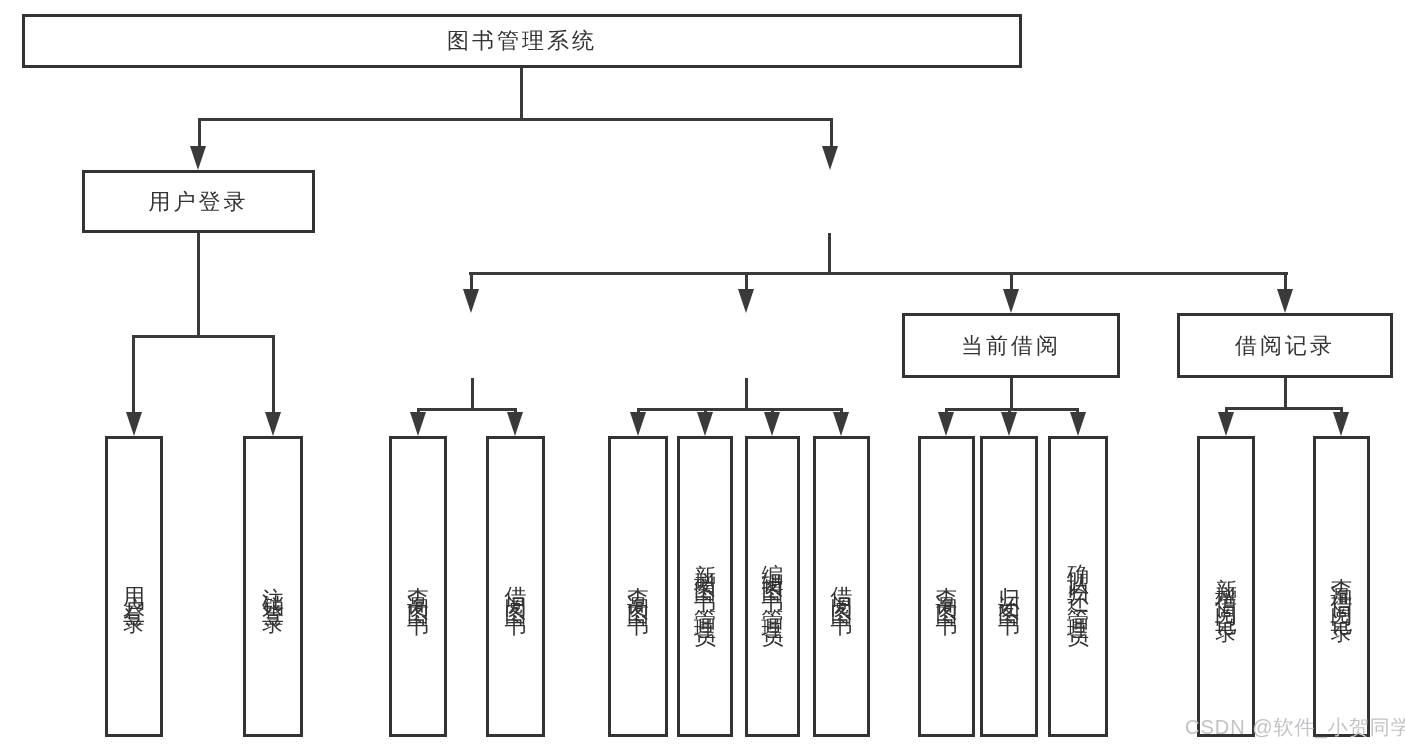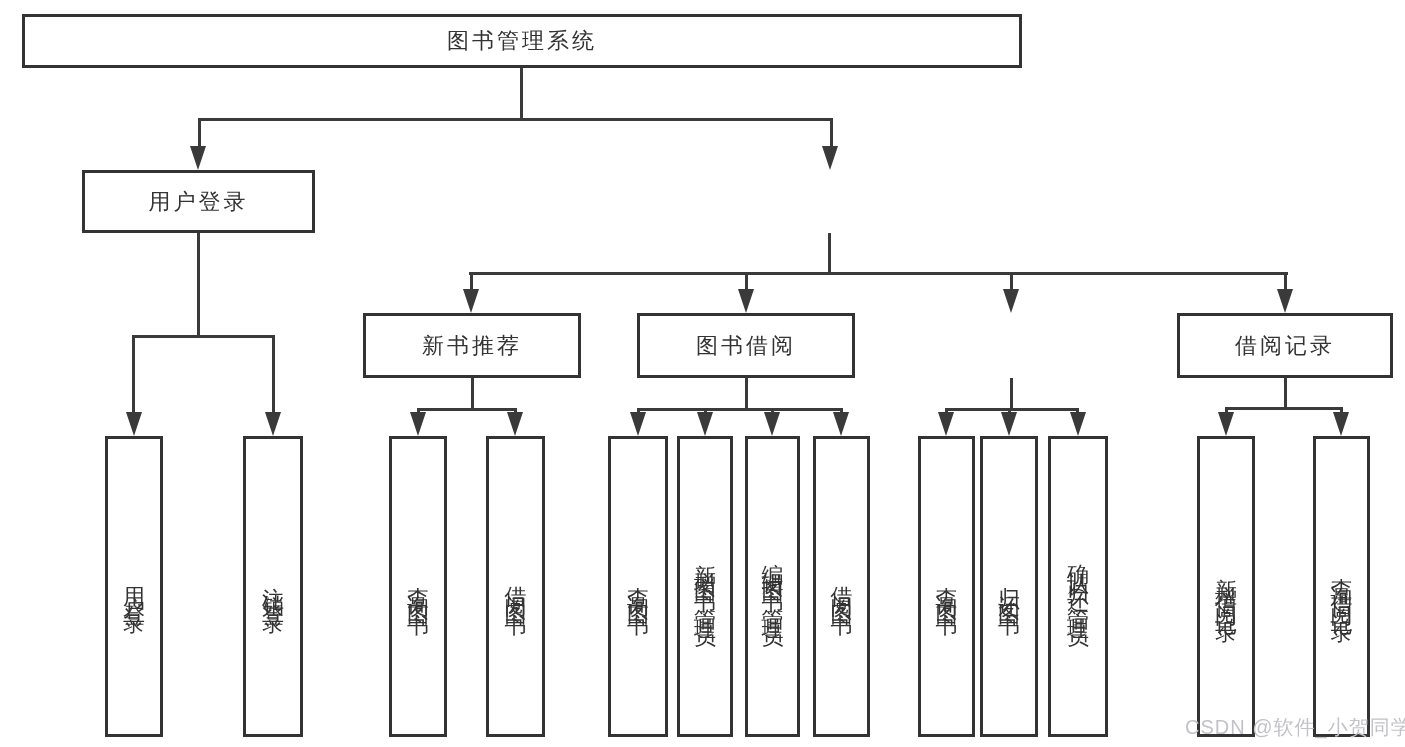--- a/index.html
+++ b/index.html
@@ -55,22 +55,21 @@
   <div class="hline" style="left:469px;top:272px;width:819px;height:3px"></div>
   <div class="vline" style="left:470px;top:272px;width:3px;height:20px"></div>
   <div class="arrow" style="left:463px;top:289px"></div>
   <div class="vline" style="left:745px;top:272px;width:3px;height:20px"></div>
   <div class="arrow" style="left:738px;top:289px"></div>
   <div class="vline" style="left:1010px;top:272px;width:3px;height:20px"></div>
   <div class="arrow" style="left:1003px;top:289px"></div>
   <div class="vline" style="left:1284px;top:272px;width:3px;height:20px"></div>
   <div class="arrow" style="left:1277px;top:289px"></div>
 
-  <div class="box" style="left:363px;top:313px;width:218px;height:65px">新书推荐</div>
-  <div class="box" style="left:637px;top:313px;width:218px;height:65px">图书借阅</div>
+  <div class="box" style="left:902px;top:313px;width:218px;height:65px">当前借阅</div>
   <div class="box" style="left:1177px;top:313px;width:216px;height:65px">借阅记录</div>
 
   <div class="vline" style="left:471px;top:378px;width:3px;height:30px"></div>
   <div class="hline" style="left:417px;top:408px;width:100px;height:3px"></div>
   <div class="vline" style="left:417px;top:408px;width:3px;height:8px"></div>
   <div class="arrow" style="left:410px;top:412px"></div>
   <div class="vline" style="left:514px;top:408px;width:3px;height:8px"></div>
   <div class="arrow" style="left:507px;top:412px"></div>
 
   <div class="vline" style="left:745px;top:378px;width:3px;height:30px"></div>

